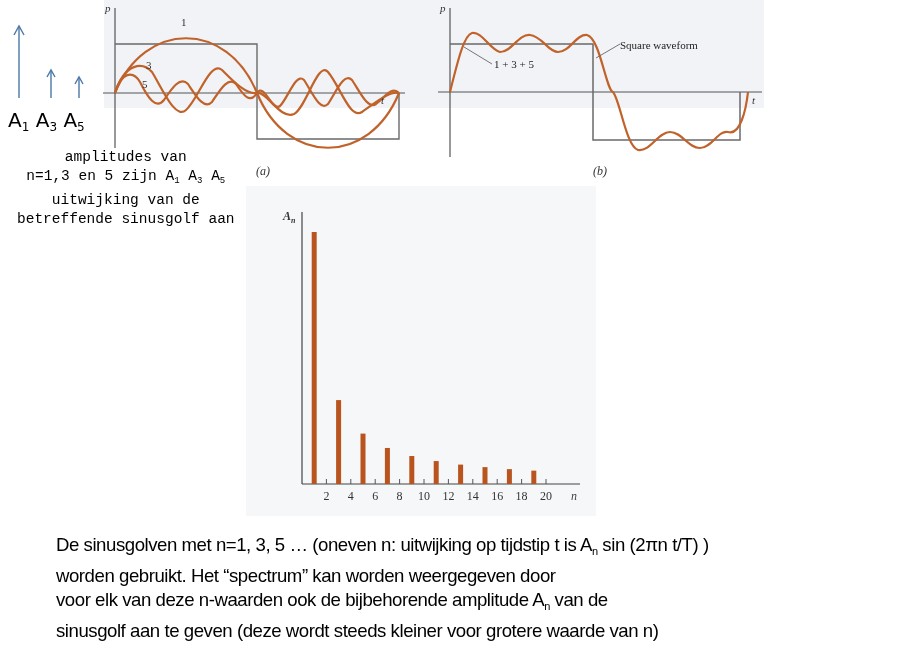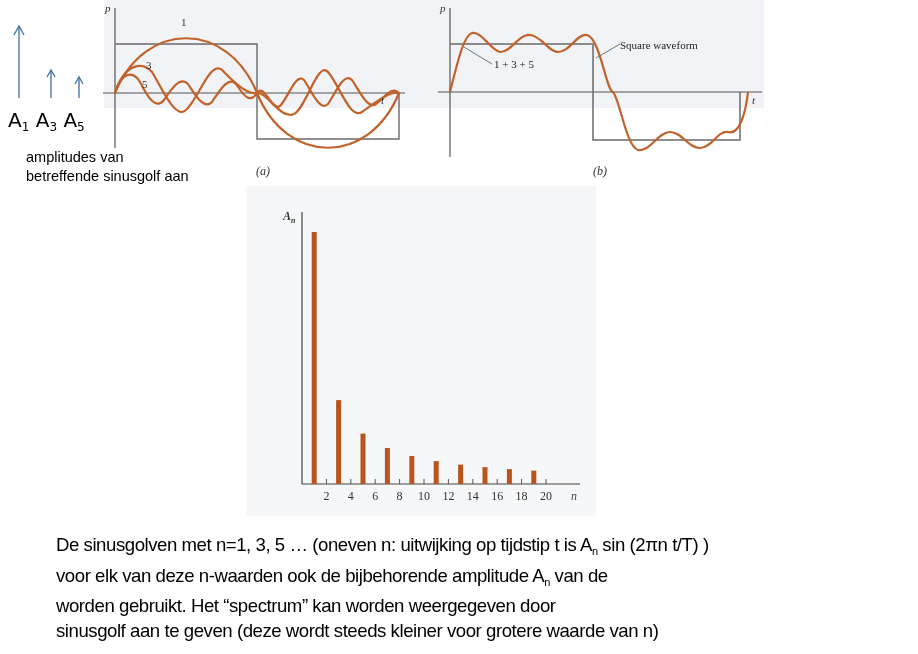--- a/index.html
+++ b/index.html
@@ -2,21 +2,21 @@
 <html><head>
 <meta charset="utf-8">
 <style>
   html, body { margin:0; padding:0; background:#ffffff; }
   body { width:918px; height:654px; position:relative; overflow:hidden;
          font-family:"Liberation Sans", sans-serif; color:#000; }
   .abs { position:absolute; }
   .scan-bg { position:absolute; background:#f1f3f6; }
   .amp-label { position:absolute; left:8px; top:108px; font-size:20px; font-family:"DejaVu Sans", sans-serif; letter-spacing:0px; }
   .amp-label sub { font-size:12px; vertical-align:-4px; }
-  .side-text { position:absolute; left:26px; top:148px; font-size:14.5px; line-height:19px; font-family:Liberation Sans, sans-serif; }
+  .side-text { position:absolute; left:17px; top:148px; font-size:14.5px; line-height:19px; font-family:Liberation Mono, monospace;text-align:center; }
   .side-text sub { font-size:9px; vertical-align:-3px; }
   .bottom-text { position:absolute; left:56px; top:533px; font-size:18.6px; line-height:24.5px; font-family:Liberation Sans, sans-serif; letter-spacing:-0.45px; }
   .bottom-text sub { font-size:11px; vertical-align:-4px; }
   .cap { font-family:"Liberation Serif", serif; font-style:italic; font-size:12px; color:#333; position:absolute; }
   svg text { font-family:"Liberation Serif", serif; }
 </style>
 </head>
 <body>
 
 <div class="scan-bg" style="left:104px;top:0;width:660px;height:108px;"></div>
@@ -40,20 +40,22 @@
 </svg>
 
 <div class="amp-label">
   <span>A</span><sub>1</sub>
   <span>A</span><sub>3</sub>
   <span>A</span><sub>5</sub>
 </div>
 
 <div class="side-text">
   <div>amplitudes van</div>
+  <div><span>n=1,3 en 5 zijn </span><span>A</span><sub>1</sub> <span>A</span><sub>3</sub> <span>A</span><sub>5</sub></div>
+  <div>uitwijking van de</div>
   <div>betreffende sinusgolf aan</div>
 </div>
 
 <svg class="abs" style="left:100px;top:0" width="320" height="160">
   <g stroke="#555" stroke-width="1.2" fill="none">
     <line x1="15" y1="8" x2="15" y2="148"></line>
     <line x1="3" y1="93" x2="305" y2="93"></line>
   </g>
   <polyline points="15,44 157,44 157,139 299,139 299,93" stroke="#6a6a6a" stroke-width="1.4" fill="none"></polyline>
   <g stroke="#c0622a" stroke-width="2.2" fill="none">
@@ -123,16 +125,16 @@
       <text x="241.6" y="300" text-anchor="middle" font-size="12" fill="#333">18</text>
       <line x1="266" x2="266" y1="279" y2="284" stroke="#555" stroke-width="1"></line>
       <text x="266" y="300" text-anchor="middle" font-size="12" fill="#333">20</text>
     </g>
   <text x="3" y="20" font-size="12" font-style="italic" font-weight="bold" fill="#333"><tspan>A</tspan><tspan font-size="8" dy="3">n</tspan></text>
   <text x="291" y="300" font-size="12" font-style="italic" fill="#444">n</text>
 </svg>
 
 <div class="bottom-text">
   <div><span>De sinusgolven met n=1, 3, 5 … (oneven n:   uitwijking op tijdstip t is A</span><sub>n</sub><span> sin (2πn t/T) )</span></div>
+  <div>worden gebruikt. Het “spectrum”  kan worden weergegeven door</div>
   <div><span>voor elk van deze n-waarden ook de bijbehorende amplitude A</span><sub>n</sub><span>  van de</span></div>
-  <div>worden gebruikt. Het “spectrum”  kan worden weergegeven door</div>
   <div>sinusgolf aan te geven (deze wordt steeds kleiner voor grotere waarde van n)</div>
 </div>
 
 </body></html>

